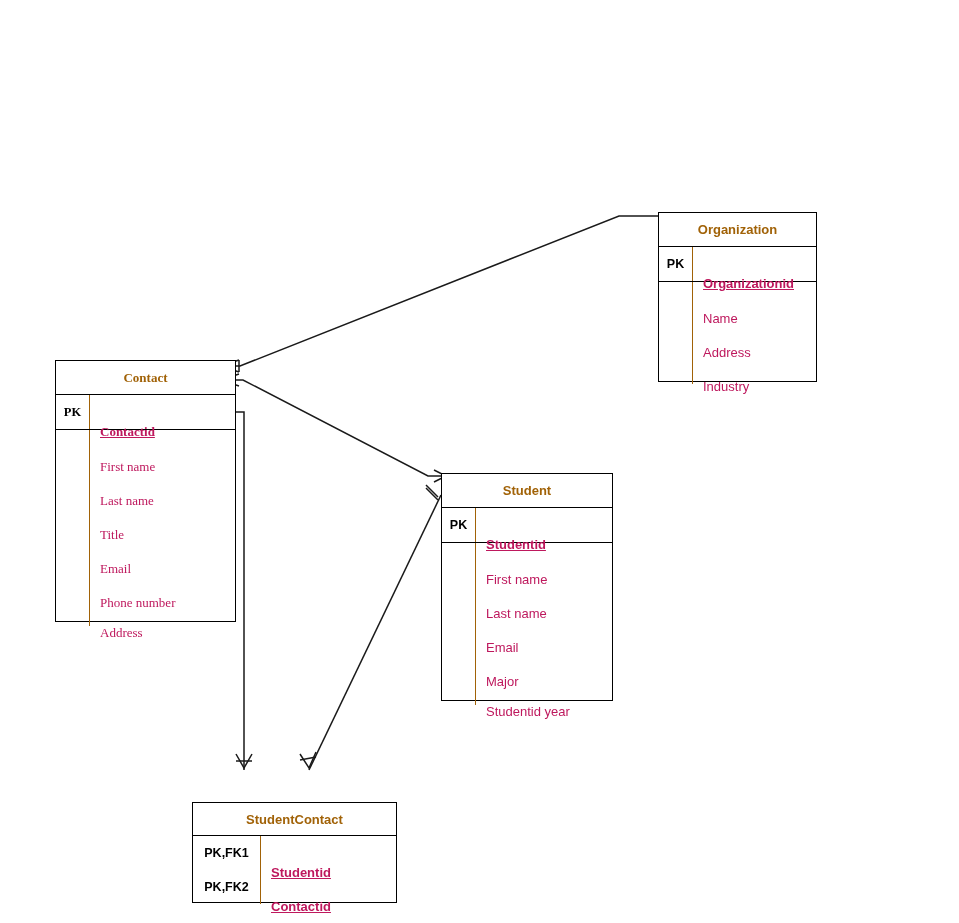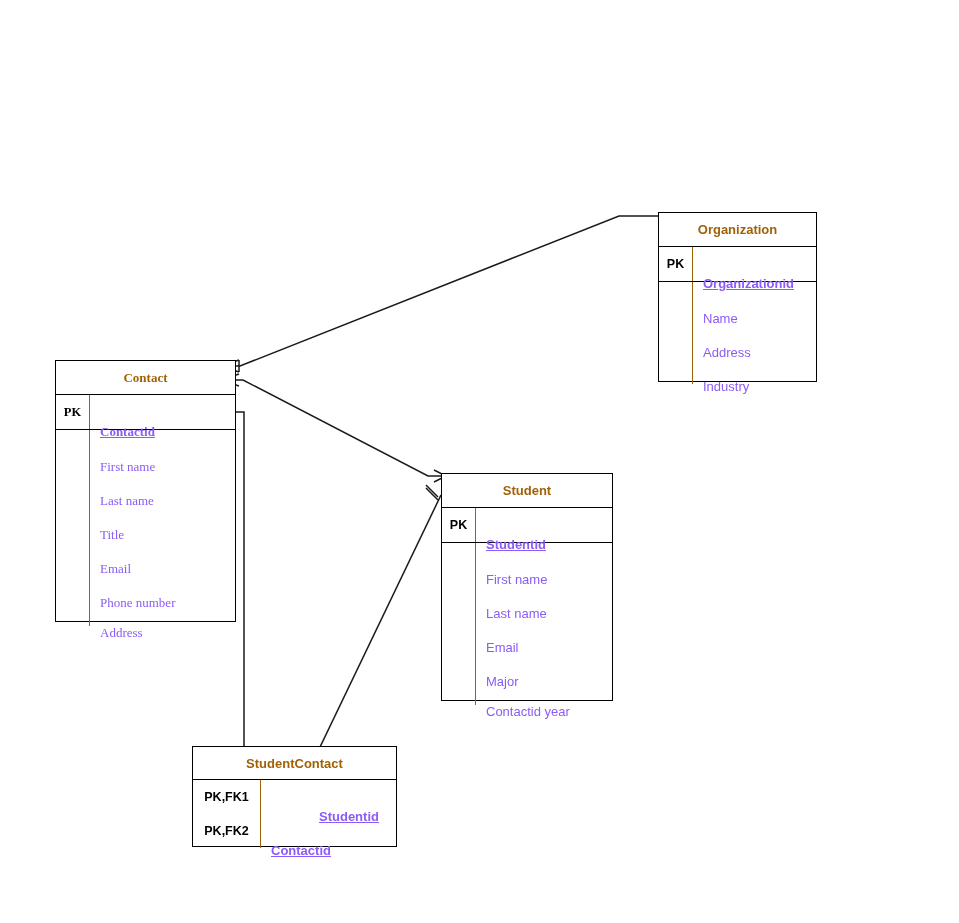--- a/index.html
+++ b/index.html
@@ -61,21 +61,21 @@
     justify-content: center;
     font-weight: bold;
     font-size: 12.5px;
     color: #000000;
     align-self: stretch;
     flex: none;
   }
   .row .field {
     padding-left: 10px;
     font-size: 13px;
-    color: #8b5cf6;
+    color: #be185d;
     box-sizing: border-box;
     flex: 1 1 auto;
     white-space: nowrap;
     margin-top: 39px;
   }
   .row.key .field {
     font-weight: bold;
     text-decoration: underline;
   }
   .row.attr .field {
@@ -209,29 +209,29 @@
       <div class="row attr" style="height:34px;">
         <div class="gutter" style="width:34px;"></div>
         <div class="field">Email</div>
       </div>
       <div class="row attr" style="height:34px;">
         <div class="gutter" style="width:34px;"></div>
         <div class="field">Major</div>
       </div>
       <div class="row attr" style="height:26px;">
         <div class="gutter" style="width:34px;"></div>
-        <div class="field">Contactid year</div>
-      </div>
-    </div>
-  </div>
-
-  <div class="entity" style="left:192px; top:746px; width:205px; height:101px;">
+        <div class="field">Studentid year</div>
+      </div>
+    </div>
+  </div>
+
+  <div class="entity" style="left:192px; top:802px; width:205px; height:101px;">
     <div class="entity-title" style="height:33px;">StudentContact</div>
     <div class="attr-section">
-      <div class="row key" style="height:34px;gap:48px;">
+      <div class="row key" style="height:34px;">
         <div class="gutter" style="width:68px;">PK,FK1</div>
         <div class="field">Studentid</div>
       </div>
       <div class="row key" style="height:34px;">
         <div class="gutter" style="width:68px;">PK,FK2</div>
         <div class="field">Contactid</div>
       </div>
     </div>
   </div>
 

